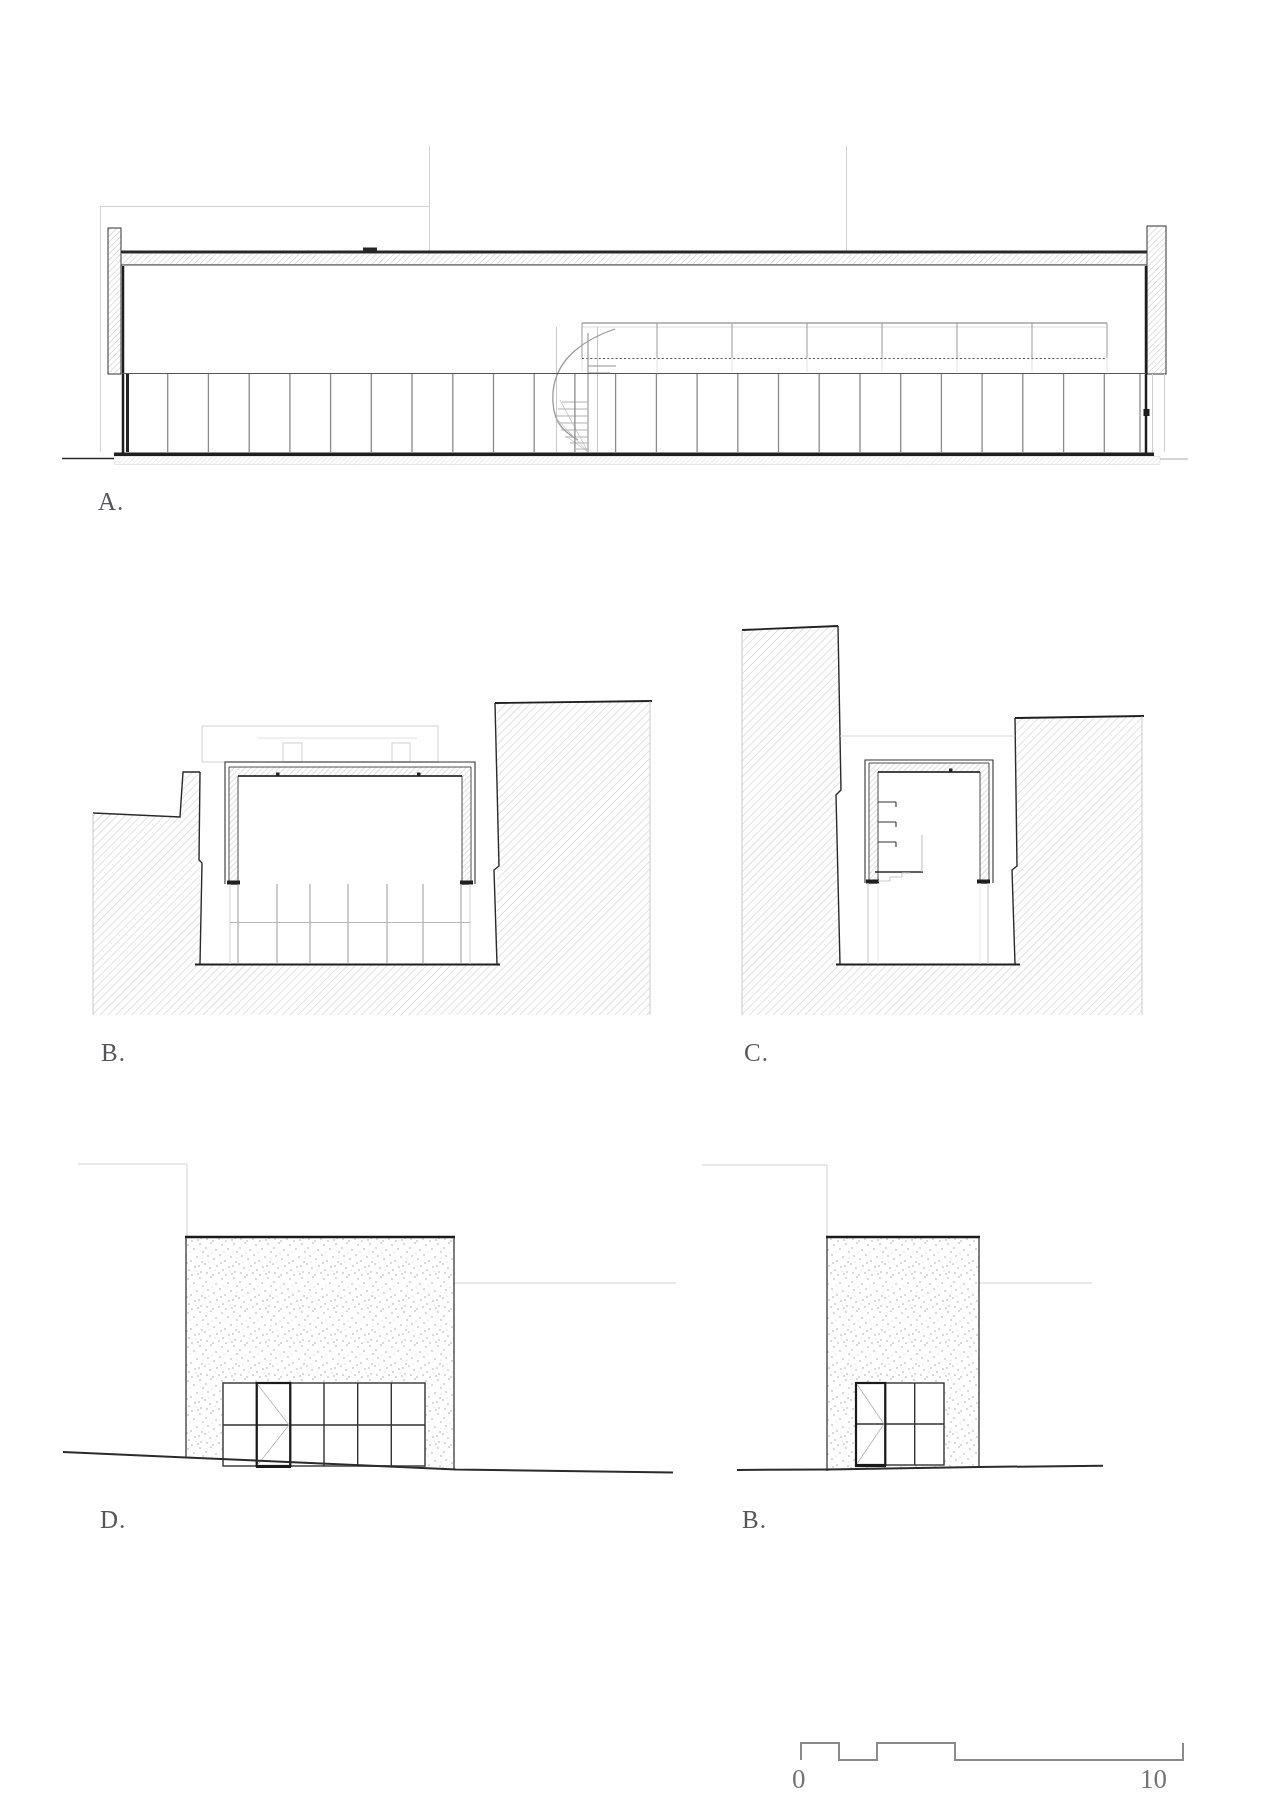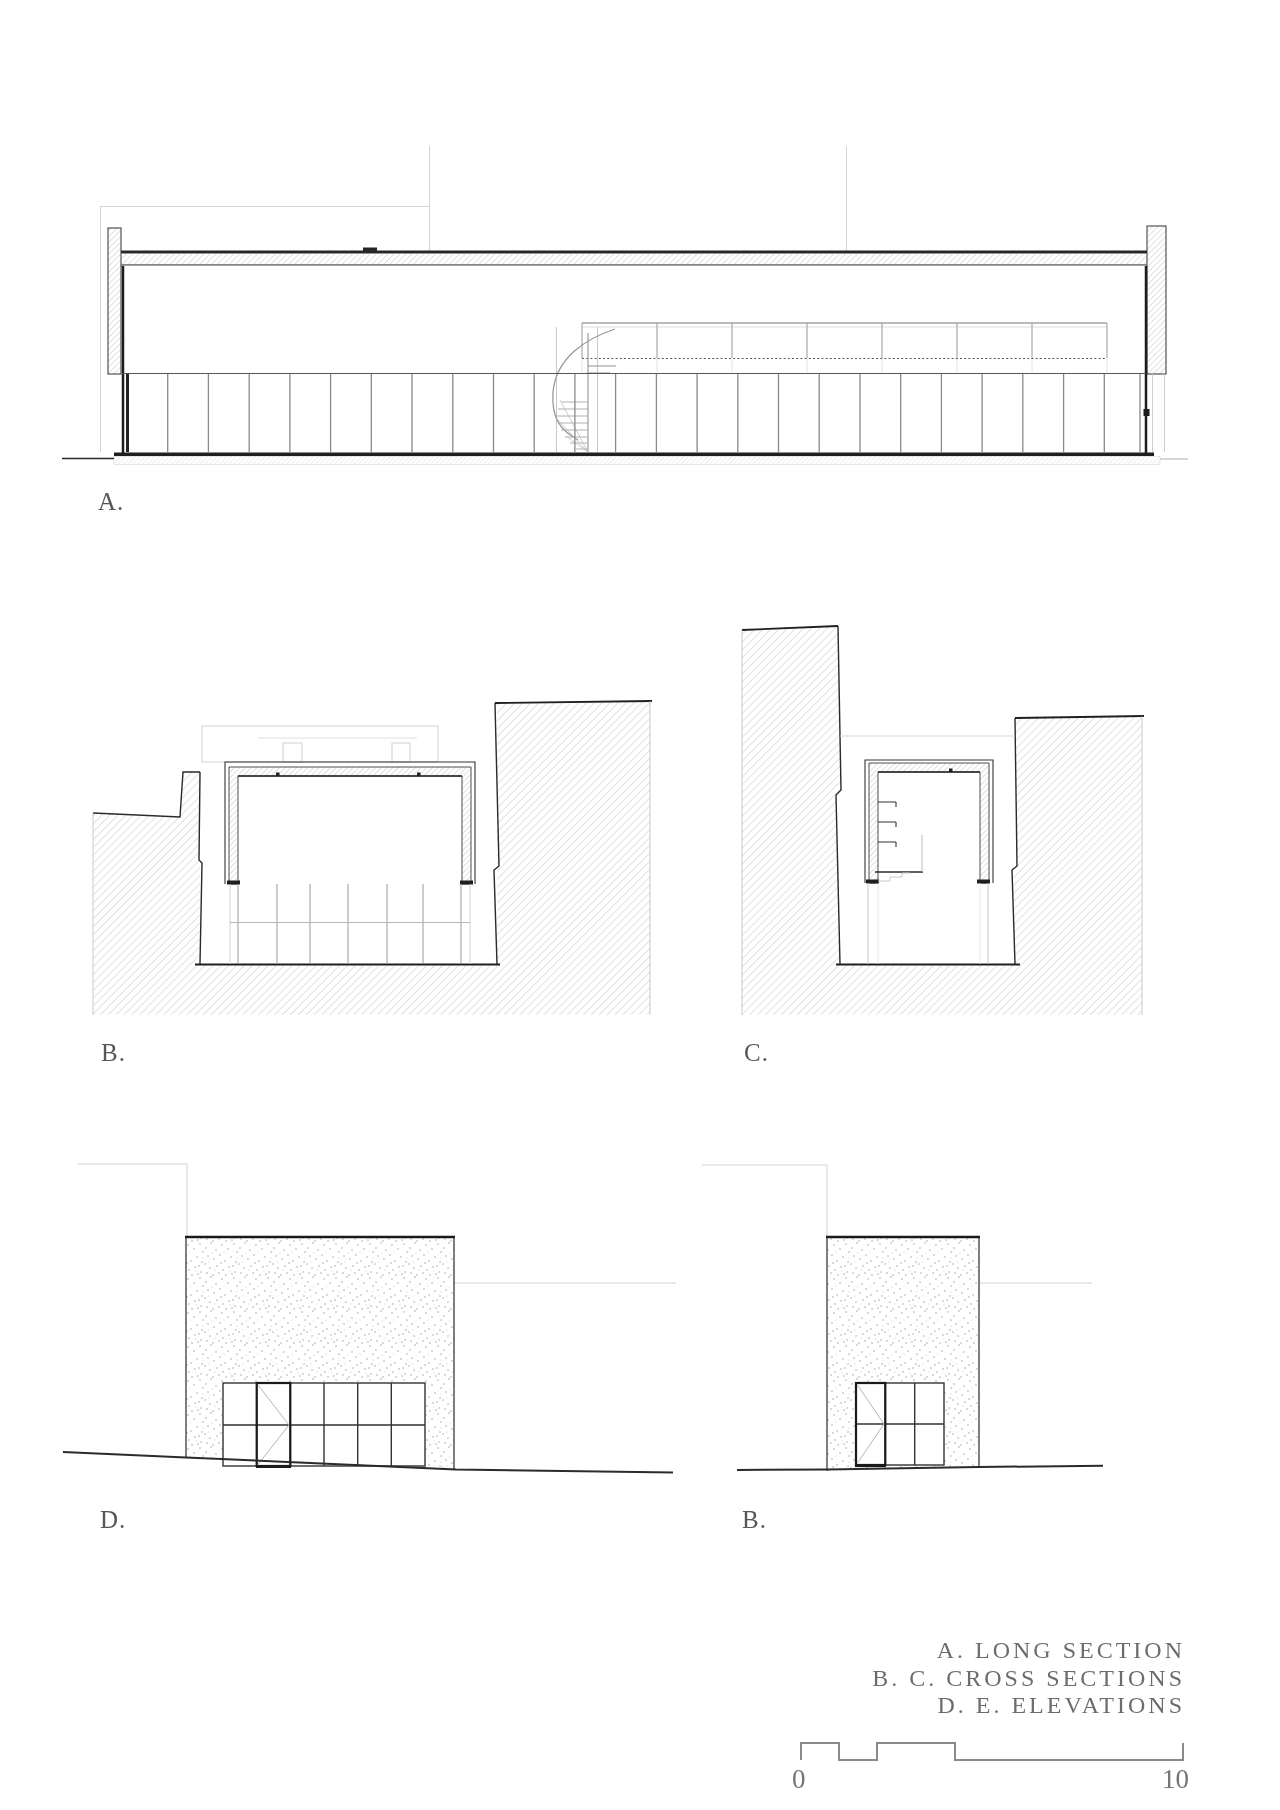--- a/index.html
+++ b/index.html
@@ -193,25 +193,20 @@
     <rect x="856" y="243" width="29.3" height="82" fill="none" stroke="#1a1a1a" stroke-width="2.2"></rect>
     <path d="M857.5 245 L884 284 M857.5 323 L884 284" stroke="#b5b5b5" stroke-width="1" fill="none"></path>
     <path d="M855 325.8 H886" stroke="#1a1a1a" stroke-width="2.6" fill="none"></path>
 
     <path d="M737 330 L827 329.5 L979 327 L1103 325.8" stroke="#2b2b2b" stroke-width="2" fill="none"></path>
   </svg>
 
   <span class="lbl" style="left:100px;top:1507px">D.</span>
   <span class="lbl" style="left:742px;top:1507px">B.</span>
 
-  <div class="legend">
-    <div>A. LONG SECTION</div>
-    <div>B. C. CROSS SECTIONS</div>
-    <div>D. E. ELEVATIONS</div>
-  </div>
 
   <svg style="left:0;top:1600px" width="1280" height="210" viewBox="0 0 1280 210">
     <path d="M801 160 V143 H839 V160 H877 V143 H955 V160 H1183 V143" stroke="#8a8a8a" stroke-width="2" fill="none"></path>
   </svg>
   <span class="scale-num" style="left:792px;top:1766px">0</span>
-  <span class="scale-num" style="left:1140px;top:1766px;width:49px;text-align:right;display:inline-block">10</span>
+  <span class="scale-num" style="left:1140px;top:1766px;width:49px;text-align:left;display:inline-block">10</span>
 
 </div>
 
 </body></html>

